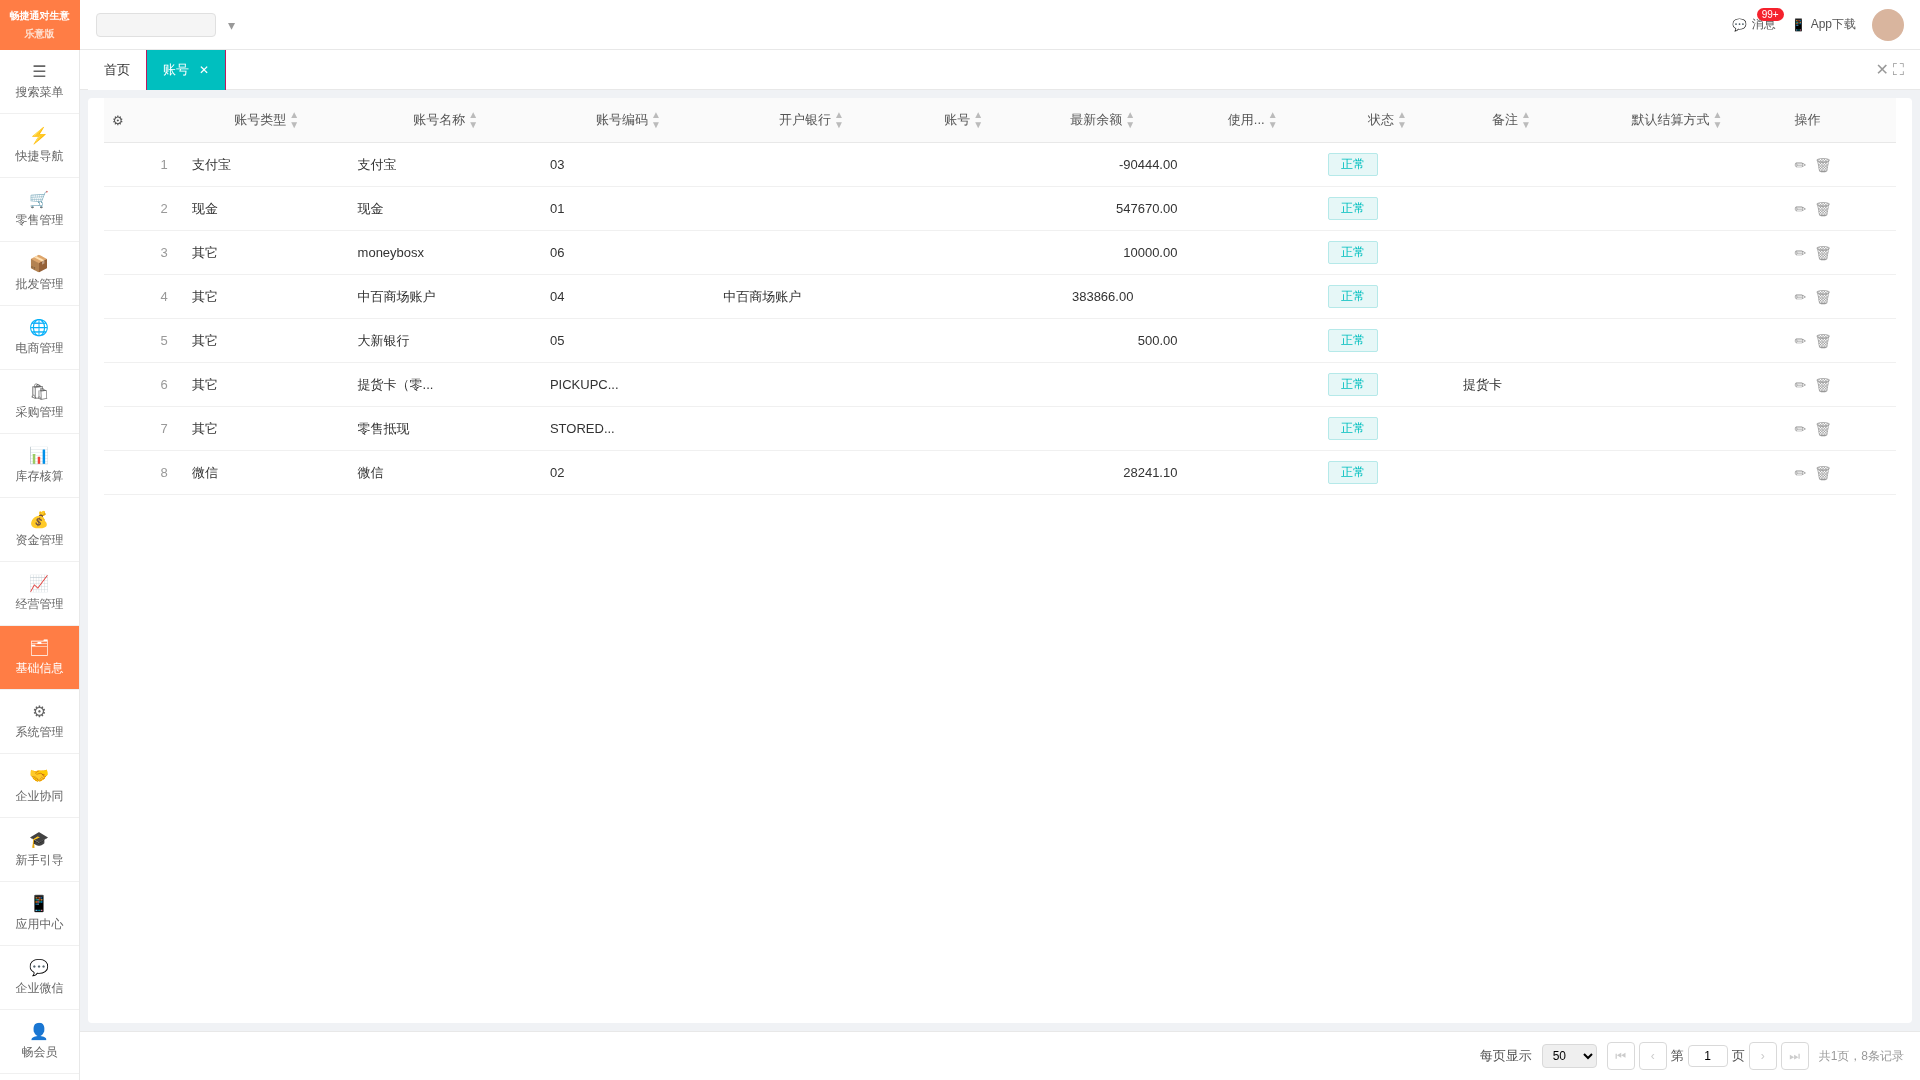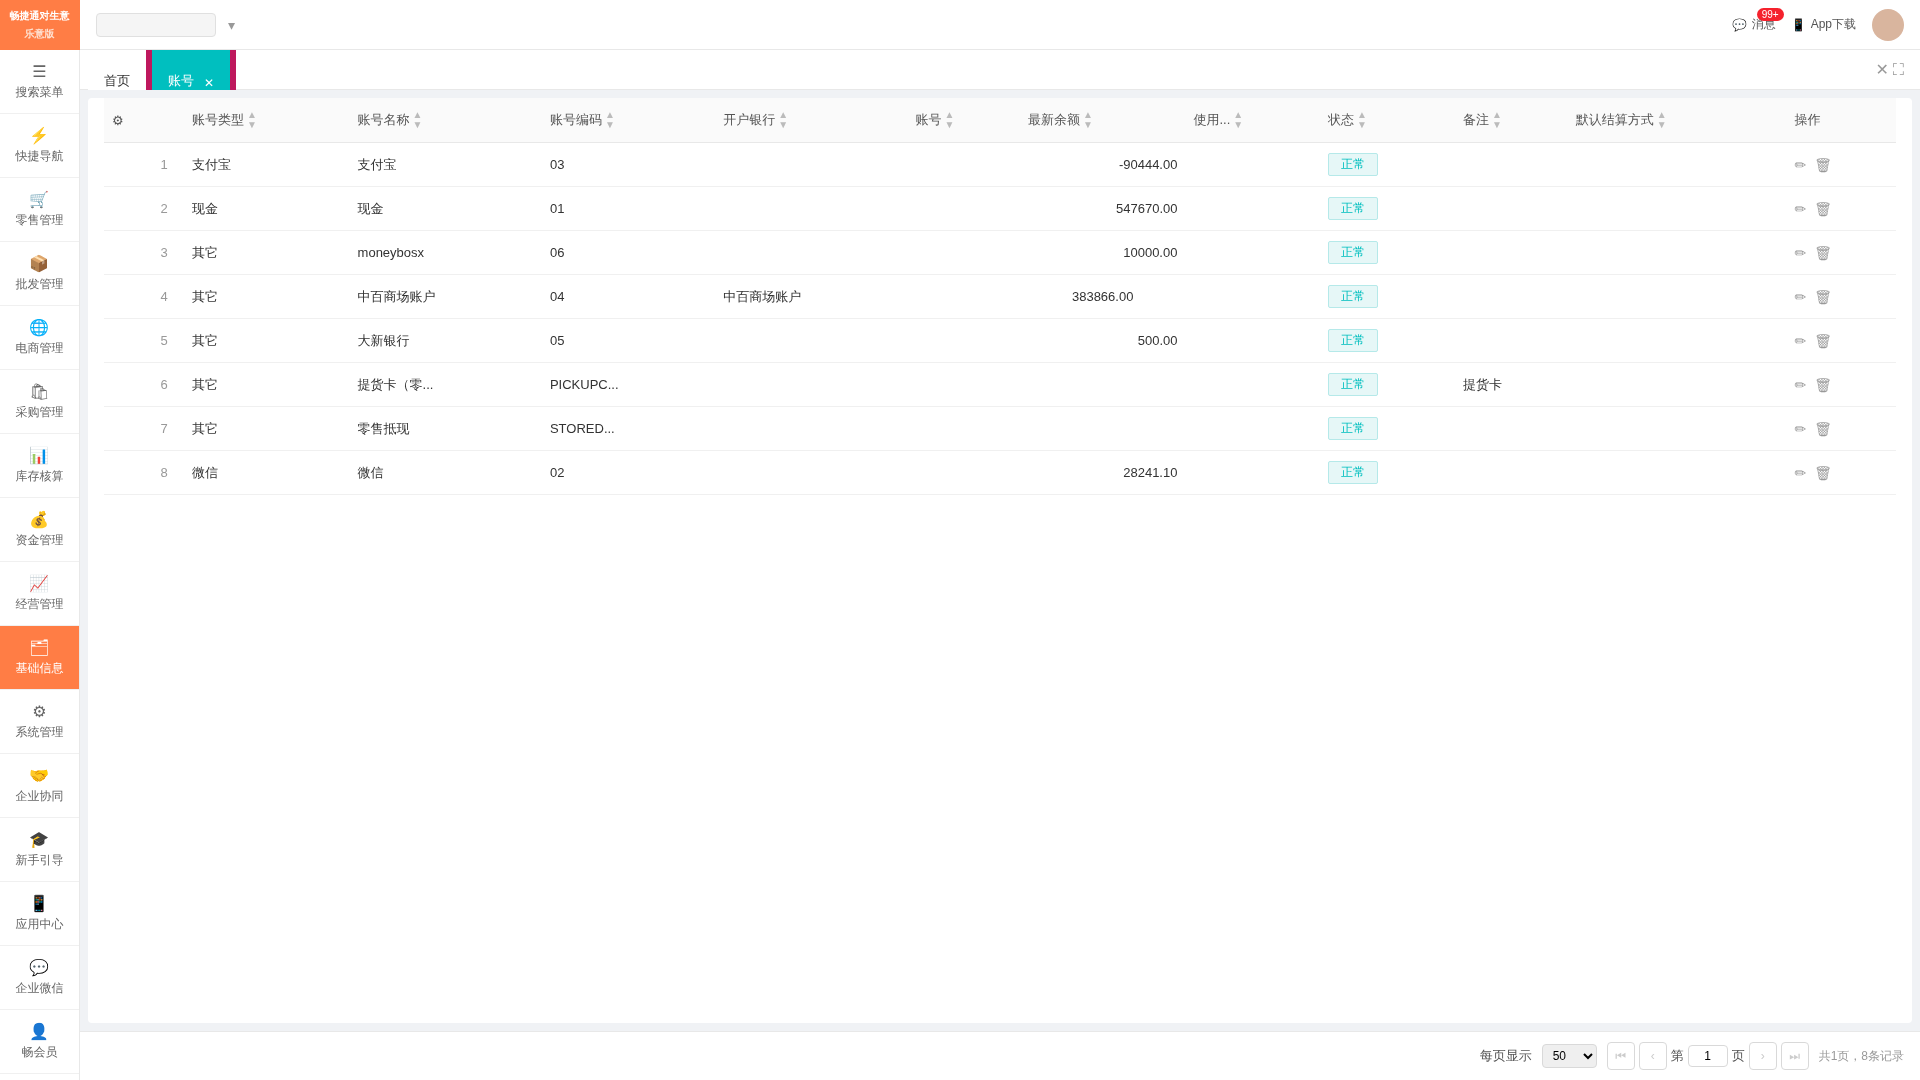--- a/index.html
+++ b/index.html
@@ -104,25 +104,25 @@
       display: flex;
       align-items: center;
       border-bottom: 1px solid #e8e8e8;
       flex-shrink: 0;
       padding: 0 8px;
     }
     .tab {
       height: 40px;
       padding: 0 16px;
       display: flex;
-      align-items: flex-end;
+      align-items: center;
       cursor: pointer;
       font-size: 13px;
       color: #333;
-      border-right: 6px solid #be185d;
+      border-right: 1px solid #be185d;
       gap: 6px;
     }
     .tab.home { background: #fff; color: #333; }
     .tab.active { background: #00bfbf; color: #fff; }
     .tab-close { font-size: 12px; cursor: pointer; margin-left: 4px; }
 
     
     .page-content {
       flex: 1;
       display: flex;
@@ -210,21 +210,21 @@
       border-bottom: 1px solid #e8e8e8;
     }
     thead th {
       padding: 12px 8px;
       text-align: left;
       color: #555;
       font-weight: 500;
       white-space: nowrap;
       border-bottom: 1px solid #e8e8e8;
     }
-    thead th .th-inner { display: flex; align-items: center; gap: 3px; }
+    thead th .th-inner { display: flex; align-items: center; gap: 3px; justify-content: center; }
     thead th .sort-icon { color: #bbb; font-size: 10px; display: flex; flex-direction: column; line-height: 1; }
     thead th.th-setting { width: 40px; }
     tbody tr { border-bottom: 1px solid #f0f0f0; }
     tbody td { padding: 10px 8px; color: #333; white-space: nowrap; }
     td.num { color: #999; text-align: center; }
     .status-badge {
       display: inline-block;
       padding: 2px 12px;
       border-radius: 2px;
       font-size: 12px;

